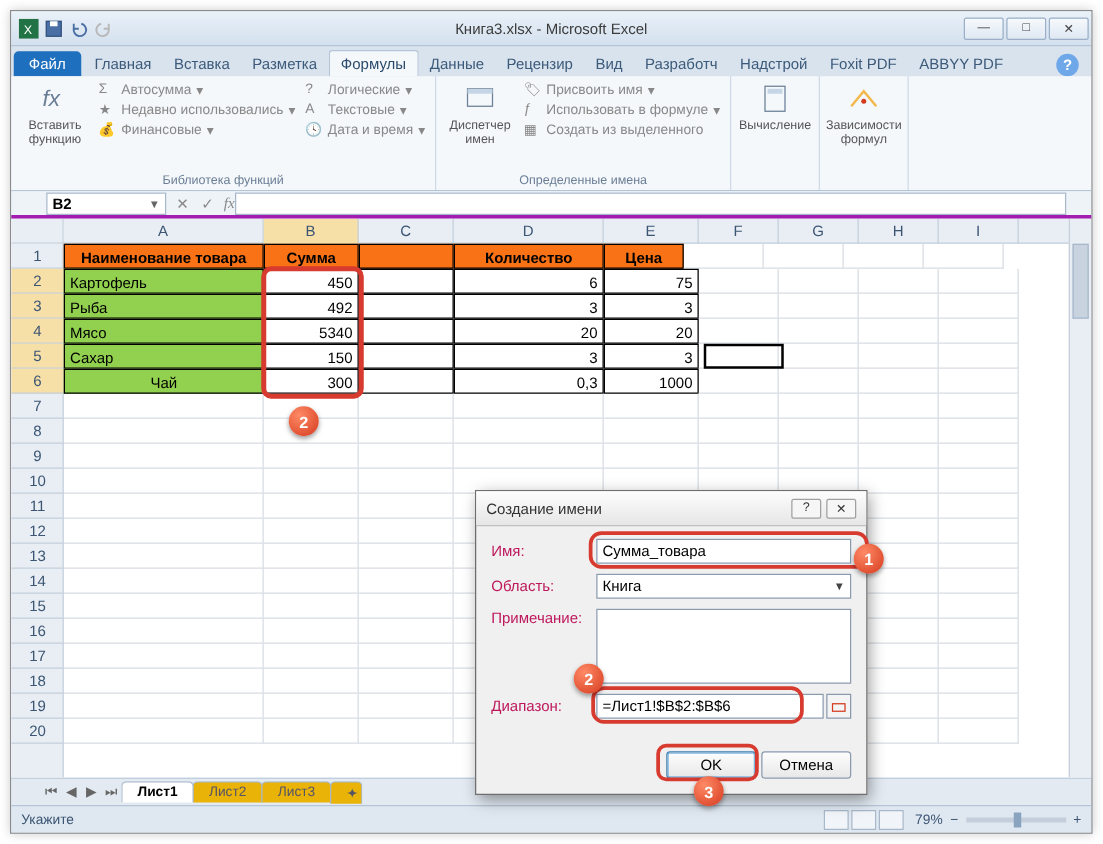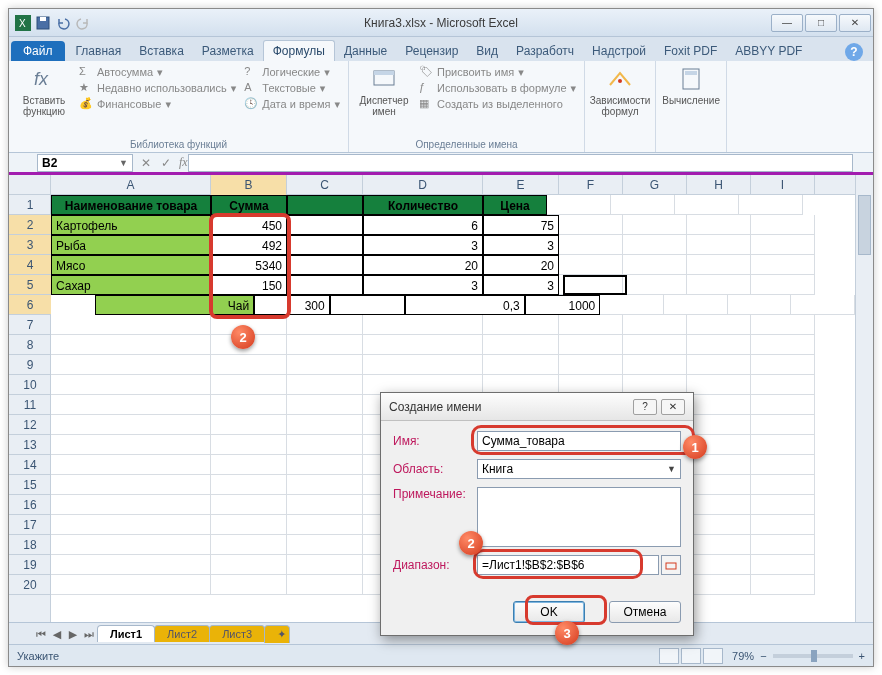--- a/index.html
+++ b/index.html
@@ -45,21 +45,21 @@
 .colhead-row { position:absolute; left:42px; right:18px; top:0; height:20px; display:flex; background:#e9eef4; border-bottom:1px solid #c4cfdb; }
 .rowhead-col { position:absolute; left:0; top:0; bottom:0; width:42px; background:#e9eef4; border-right:1px solid #c4cfdb; }
 .corner { position:absolute; left:0; top:0; width:42px; height:20px; background:#e9eef4; border-right:1px solid #c4cfdb; border-bottom:1px solid #c4cfdb; }
 .colhead { height:20px; border-right:1px solid #c4cfdb; text-align:center; font-size:12px; color:#3b5573; line-height:20px; }
 .colhead.sel { background:#f7dfa8; }
 .rowhead { height:20px; width:42px; border-bottom:1px solid #c4cfdb; text-align:center; font-size:12px; color:#3b5573; line-height:20px; }
 .rowhead.sel { background:#f7dfa8; }
 .grid { position:absolute; left:42px; top:20px; right:18px; bottom:0; }
 .row { display:flex; height:20px; }
 .cell { height:20px; border-right:1px solid #d8dde3; border-bottom:1px solid #d8dde3; font-size:12px; padding:0 4px; line-height:20px; overflow:hidden; white-space:nowrap; }
-.hdrcell { background:#15803d; font-weight:bold; text-align:center; border:1px solid #000; }
+.hdrcell { background:#f97316; font-weight:bold; text-align:center; border:1px solid #000; }
 .greencell { background:#92d050; border:1px solid #000; }
 .datacell { border:1px solid #000; text-align:right; }
 .active-cell-marker { position:absolute; border:2px solid #000; pointer-events:none; }
 
 
 .cA{width:160px}.cB{width:76px}.cC{width:76px}.cD{width:120px}.cE{width:76px}.cF{width:64px}.cG{width:64px}.cH{width:64px}.cI{width:64px}
 
 
 .redsel { position:absolute; border:4px solid #d73a2e; border-radius:8px; pointer-events:none; }
 .redpill { position:absolute; width:24px; height:24px; border-radius:50%; background:radial-gradient(circle at 35% 30%, #ff8a66, #d43a1e); color:#fff; font-weight:bold; font-size:13px; display:flex; align-items:center; justify-content:center; box-shadow:0 2px 4px rgba(0,0,0,.4); z-index:50; }
@@ -70,21 +70,21 @@
 .dialog .dtitle .dbtns { margin-left:auto; display:flex; gap:4px; }
 .dialog .dtitle .dbtns span { width:24px; height:16px; border:1px solid #a0a0a0; background:#f6f6f6; display:flex; align-items:center; justify-content:center; font-size:10px; border-radius:2px; }
 .dialog .dbody { padding:10px 12px; }
 .drow { display:flex; align-items:center; margin-bottom:8px; }
 .drow label { width:84px; color:#be185d; }
 .dinput { flex:1; height:20px; border:1px solid #8a9bb0; background:#fff; padding:0 4px; font-size:12px; }
 .dselect { flex:1; height:20px; border:1px solid #8a9bb0; background:#fff; padding:0 4px; display:flex; align-items:center; justify-content:space-between; }
 .dselect .dd { font-size:9px; color:#444; }
 .dtext { flex:1; height:60px; border:1px solid #8a9bb0; background:#fff; }
 .refbtn { width:20px; height:20px; border:1px solid #8a9bb0; background:#f4f4f4; margin-left:2px; display:flex; align-items:center; justify-content:center; }
-.dbuttons { display:flex; justify-content:flex-end; gap:24px; padding:8px 12px 12px; }
+.dbuttons { display:flex; justify-content:flex-end; gap:4px; padding:8px 12px 12px; }
 .dbtn { width:72px; height:22px; border:1px solid #8a9bb0; background:linear-gradient(#fdfdfd,#e8e8e8); text-align:center; line-height:20px; border-radius:3px; }
 .dbtn.primary { border:1px solid #3c7fb1; box-shadow:0 0 0 1px #7fb6e0 inset; }
 
 
 .sheettabs { height:22px; background:#e3eaf2; border-top:1px solid #b5c5d7; display:flex; align-items:center; font-size:11px; padding-left:24px; gap:0; }
 .navarrow { width:16px; height:16px; text-align:center; color:#666; line-height:16px; }
 .sheettab { padding:2px 12px; background:#fff; border:1px solid #a7b8cb; border-bottom:none; border-top-left-radius:4px; border-top-right-radius:4px; margin-right:-1px; }
 .sheettab.inactive { background:#eab308; color:#556; }
 
 
@@ -190,39 +190,39 @@
             </div>
         </div>
       </div>
       <div class="group-label">Определенные имена</div>
     </div>
     <div class="group">
       <div class="gbody">
         <div class="bigbtn">
           <span class="ico">
               <svg viewBox="0 0 28 28">
+                <rect x="6" y="4" width="16" height="20" fill="none" stroke="#6a7e95"></rect>
+                <rect x="8" y="6" width="12" height="4" fill="#c5d5e6"></rect>
+              </svg>
+            </span>
+          <span style="font-size:10px">Вычисление</span>
+        </div>
+      </div>
+      <div class="group-label">&nbsp;</div>
+    </div>
+    <div class="group">
+      <div class="gbody">
+        <div class="bigbtn">
+          <span class="ico">
+              <svg viewBox="0 0 28 28">
                 <path d="M4 20 L14 8 L24 20" fill="none" stroke="#f2b84b" stroke-width="2"></path>
                 <circle cx="14" cy="16" r="2" fill="#d43a1e"></circle>
               </svg>
             </span>
           <span style="text-align:center;font-size:10px;line-height:11px">Зависимости формул</span>
-        </div>
-      </div>
-      <div class="group-label">&nbsp;</div>
-    </div>
-    <div class="group">
-      <div class="gbody">
-        <div class="bigbtn">
-          <span class="ico">
-              <svg viewBox="0 0 28 28">
-                <rect x="6" y="4" width="16" height="20" fill="none" stroke="#6a7e95"></rect>
-                <rect x="8" y="6" width="12" height="4" fill="#c5d5e6"></rect>
-              </svg>
-            </span>
-          <span style="font-size:10px">Вычисление</span>
         </div>
       </div>
       <div class="group-label">&nbsp;</div>
     </div>
   </div>
 
   <div class="fbar">
     <div class="namebox">
       <span>B2</span>
         <span class="dd">▼</span>
@@ -320,21 +320,21 @@
           <div class="cell datacell" style="width: 76px;">150</div>
           <div class="cell datacell" style="width: 76px;"></div>
           <div class="cell datacell" style="width: 120px;">3</div>
           <div class="cell datacell" style="width: 76px;">3</div>
           <div class="cell " style="width: 64px;"></div>
           <div class="cell " style="width: 64px;"></div>
           <div class="cell " style="width: 64px;"></div>
           <div class="cell " style="width: 64px;"></div>
         </div>
         <div class="row">
-          <div class="cell greencell" style="width: 160px; text-align: right; margin-left: 44px;">Чай</div>
+          <div class="cell greencell" style="width: 160px; text-align: center;">Чай</div>
           <div class="cell datacell" style="width: 76px;">300</div>
           <div class="cell datacell" style="width: 76px;"></div>
           <div class="cell datacell" style="width: 120px;">0,3</div>
           <div class="cell datacell" style="width: 76px;">1000</div>
           <div class="cell " style="width: 64px;"></div>
           <div class="cell " style="width: 64px;"></div>
           <div class="cell " style="width: 64px;"></div>
           <div class="cell " style="width: 64px;"></div>
         </div>
         <div class="row">

